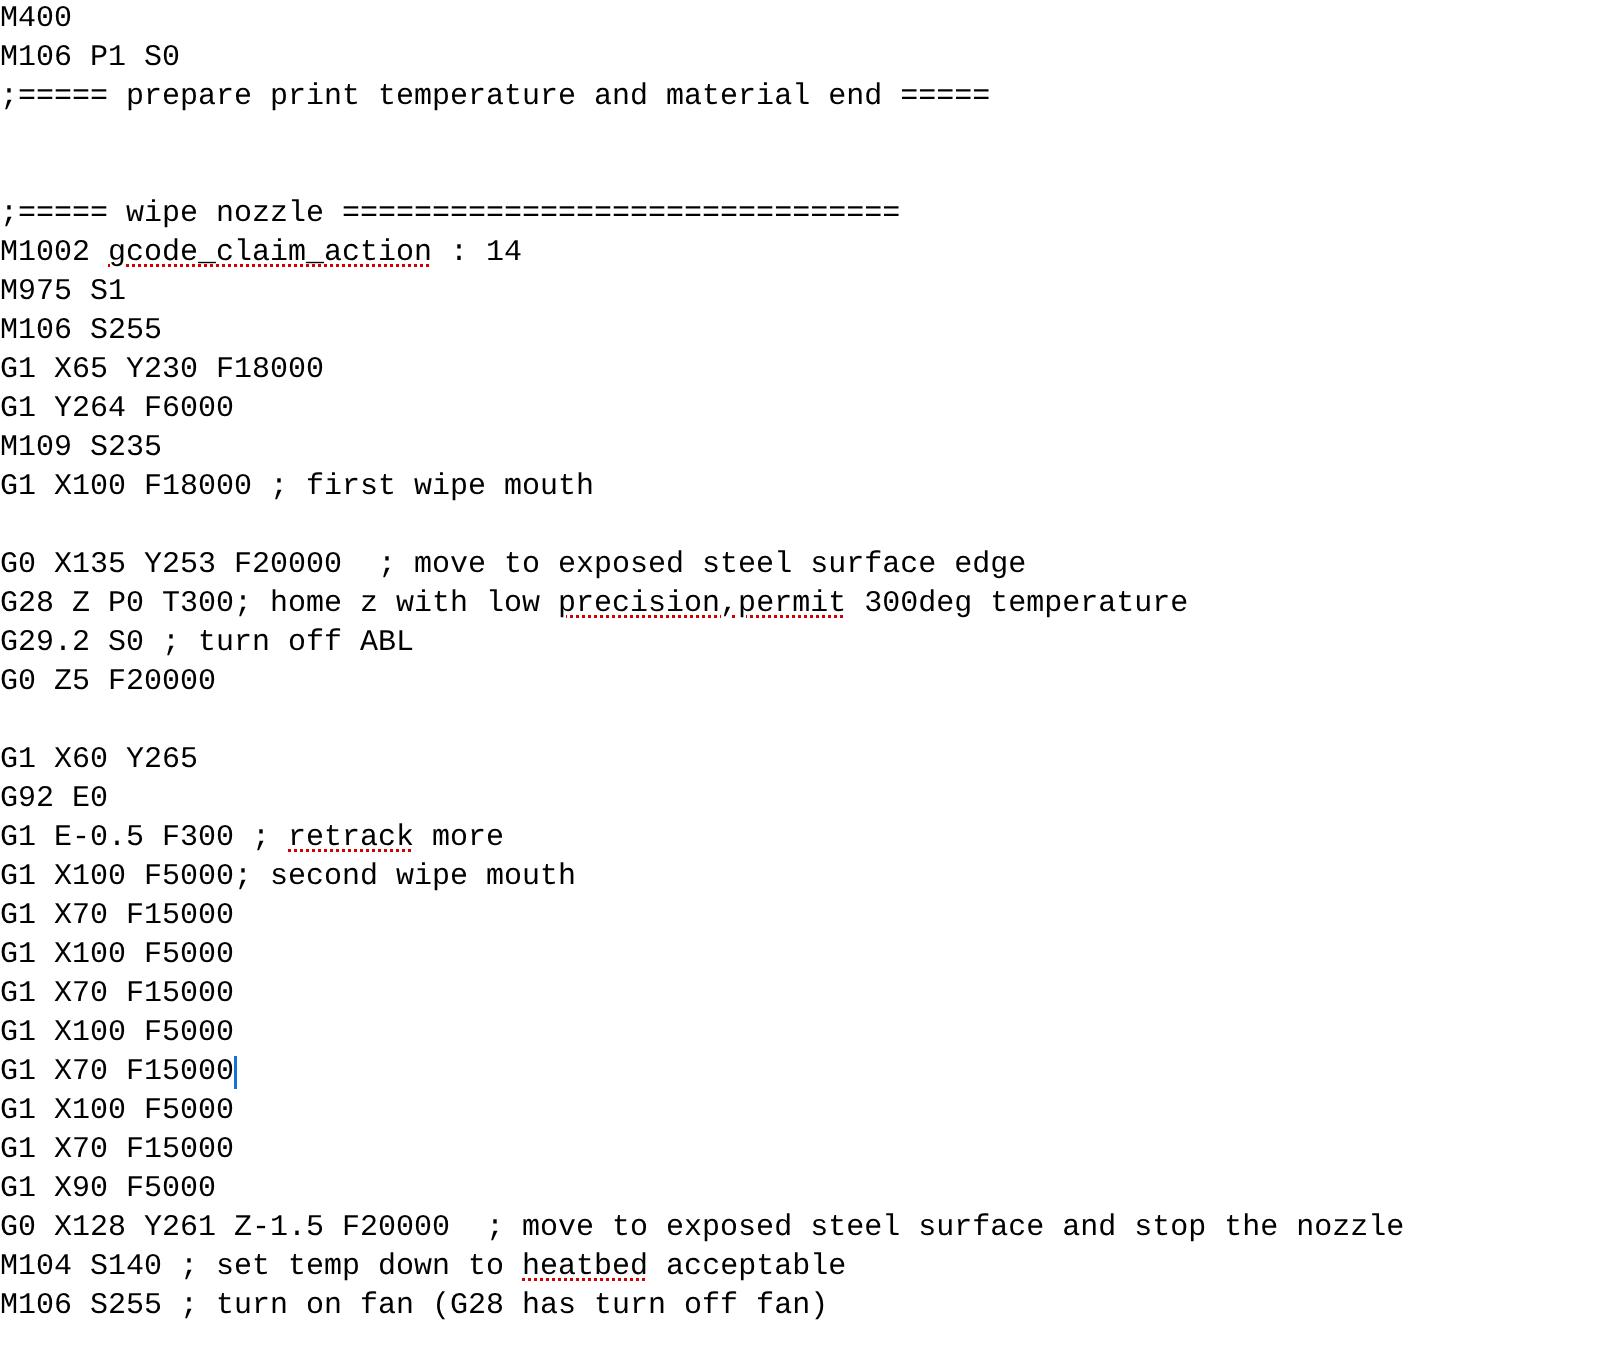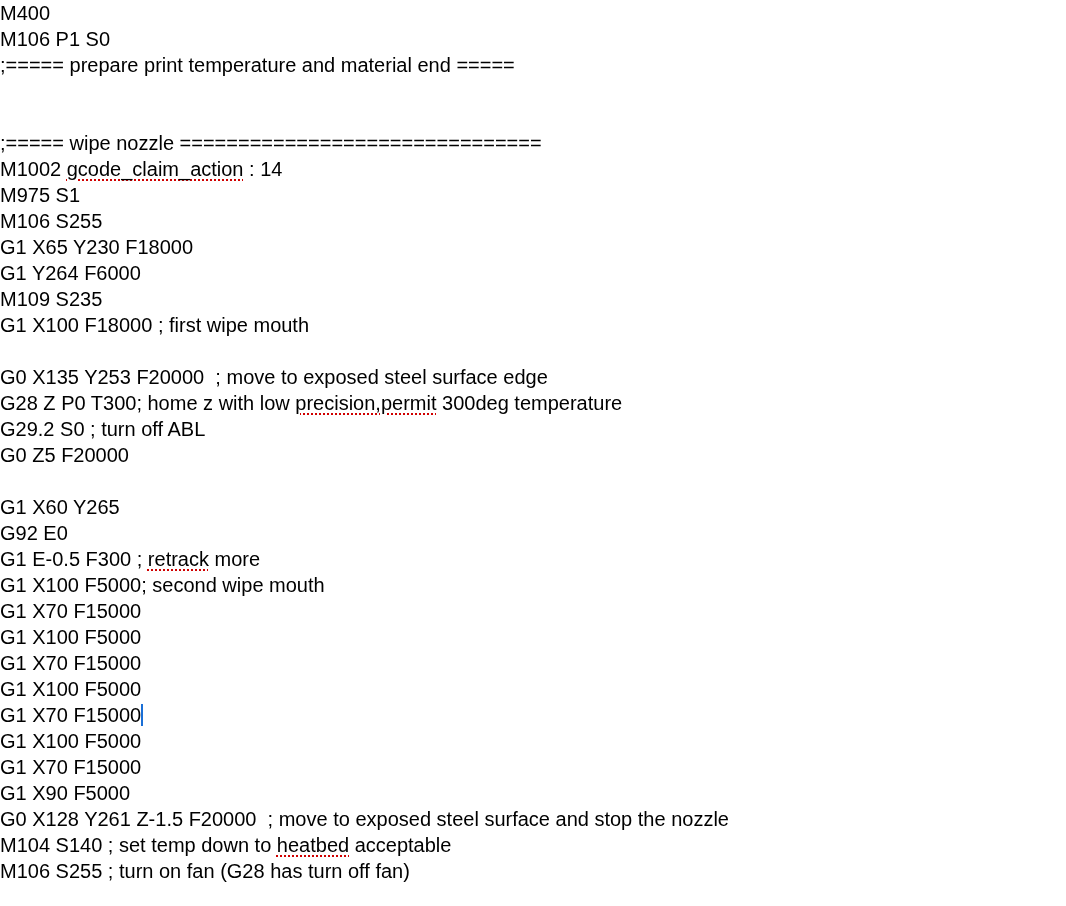--- a/index.html
+++ b/index.html
@@ -6,21 +6,21 @@
     margin: 0;
     padding: 0;
     background: #ffffff;
     width: 1066px;
     height: 906px;
     overflow: hidden;
   }
   pre.code {
     margin: 0;
     padding: 0;
-    font-family: Liberation Sans, sans-serif;
+    font-family: Liberation Mono, monospace;
     font-size: 20px;
     line-height: 26px;
     white-space: pre;
     color: #000000;
   }
   .spell {
     text-decoration-line: underline;
     text-decoration-style: dotted;
     text-decoration-color: #d00000;
     text-decoration-thickness: 2px;

